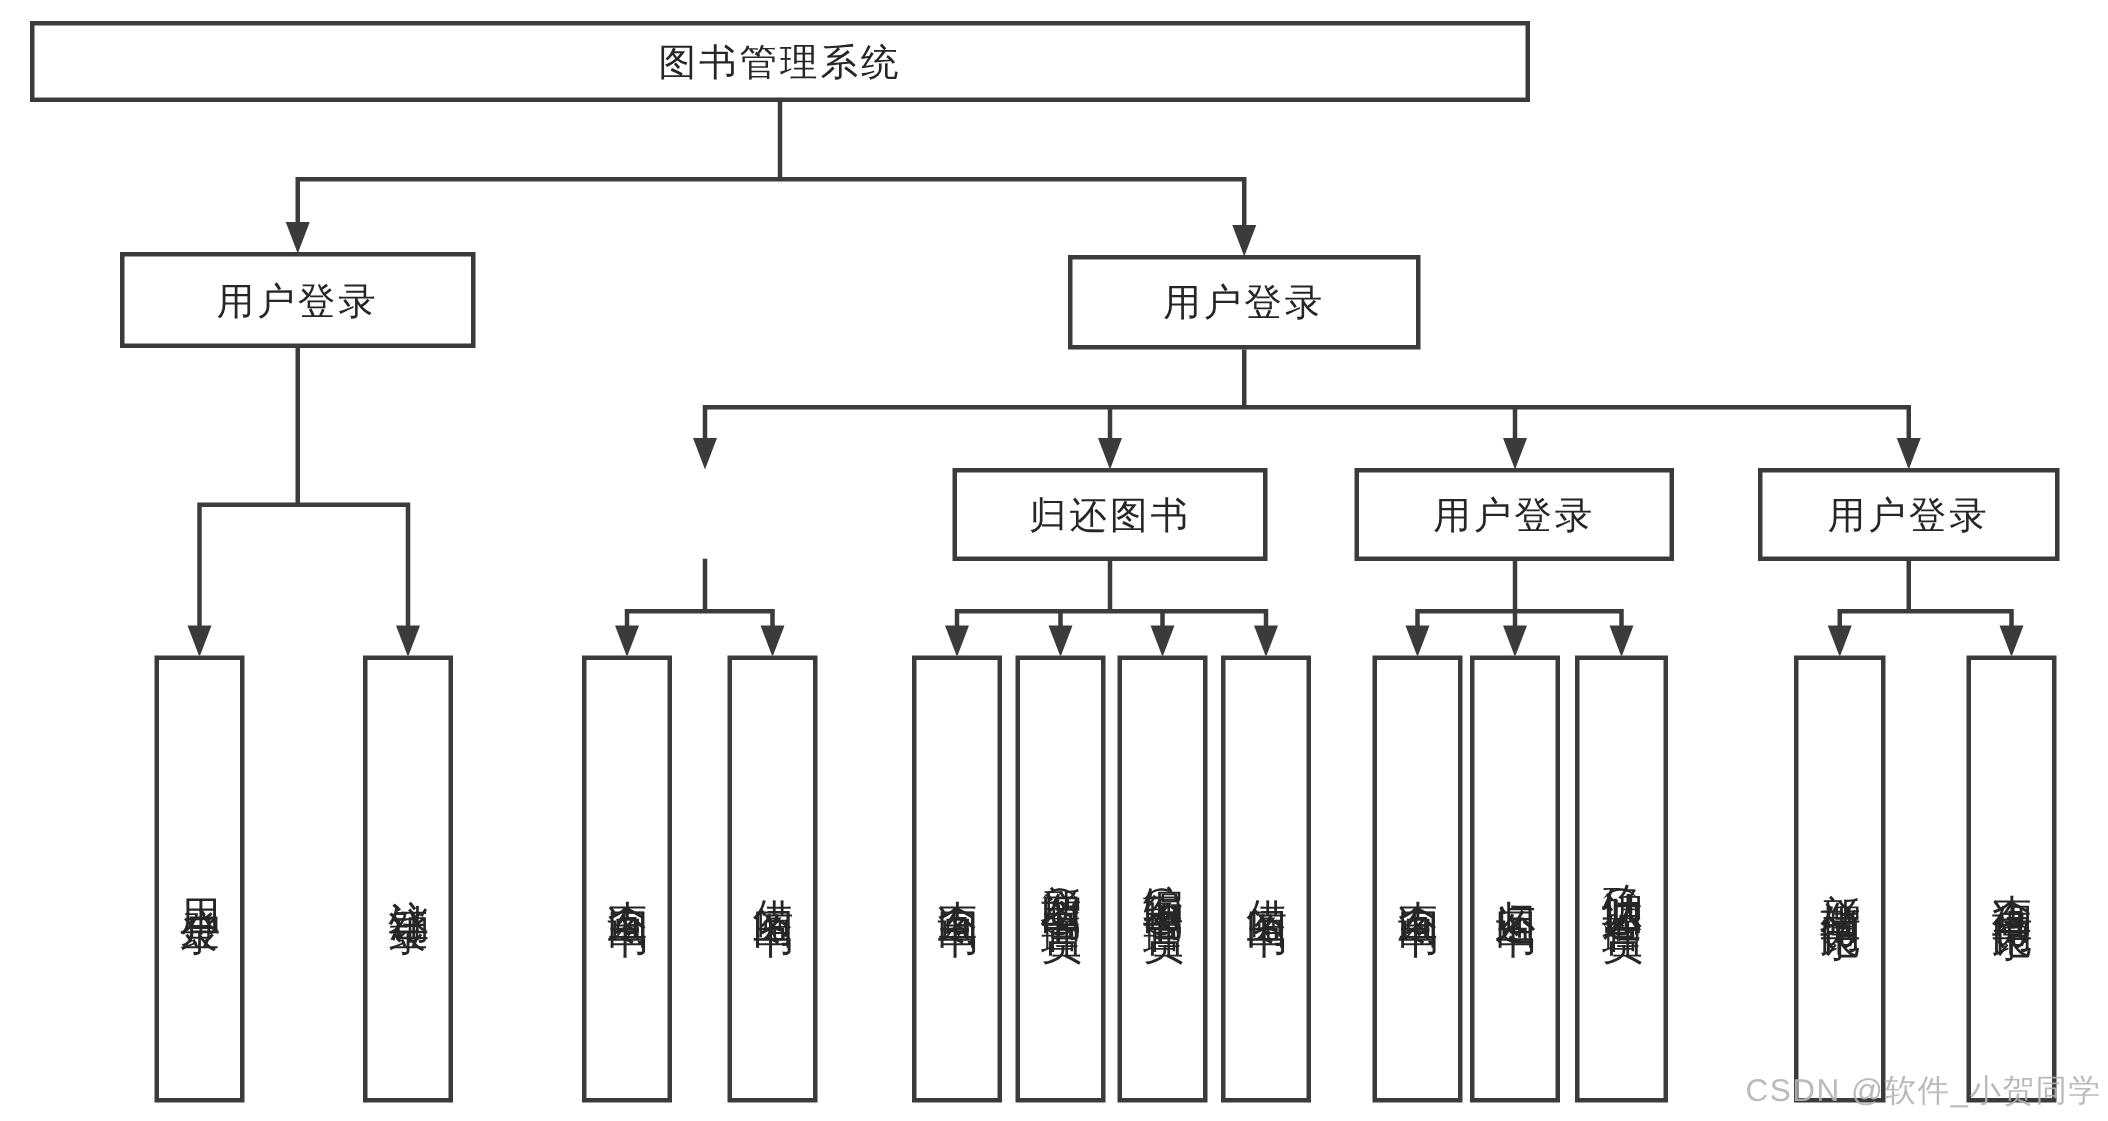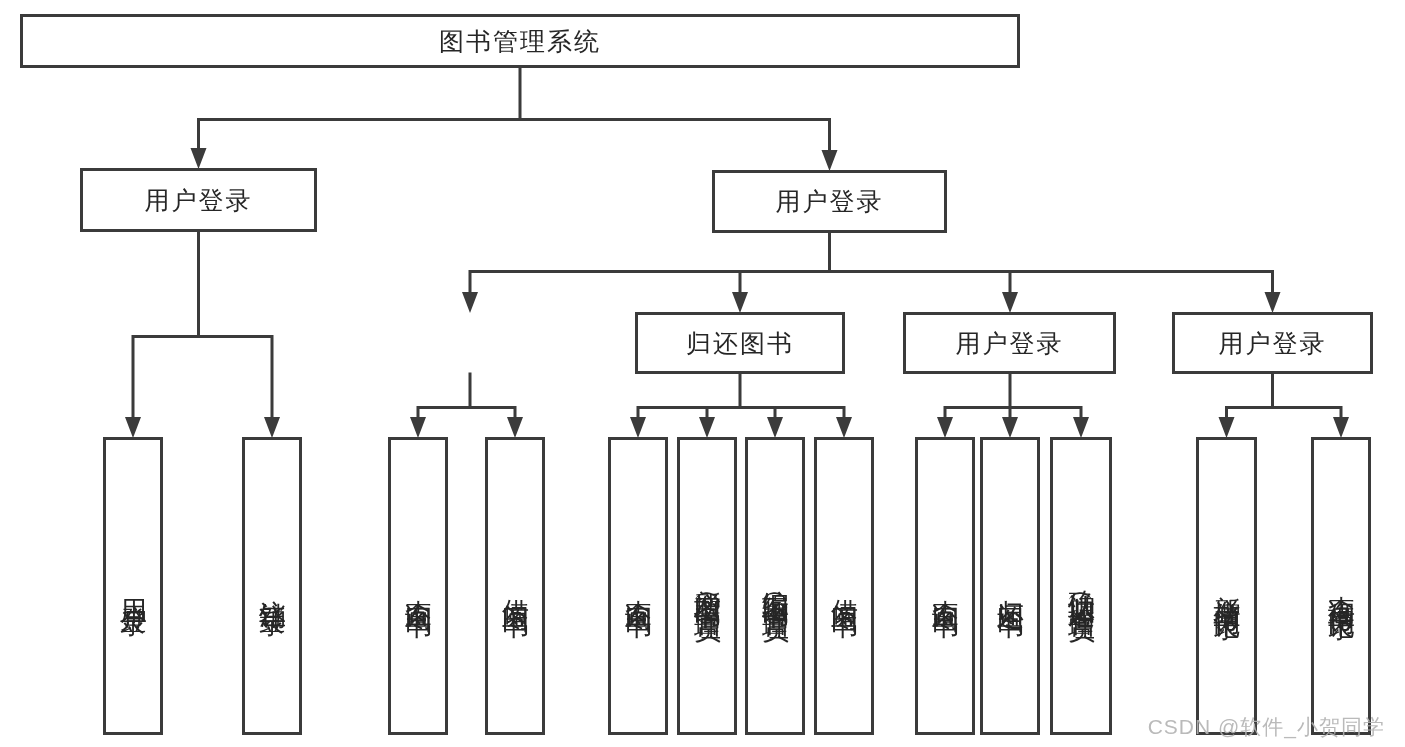--- a/index.html
+++ b/index.html
@@ -21,21 +21,21 @@
   .bv{
     position:absolute;box-sizing:border-box;z-index:1;
     border:3px solid #3b3b3b;background:#ffffff;
     display:flex;align-items:center;justify-content:center;
   }
   .vtxt{
     writing-mode:vertical-rl;text-orientation:mixed;
     font-size:27px;line-height:1;letter-spacing:4px;color:#262626;
   }
   .watermark{
-    position:absolute;z-index:5;right:20px;top:713px;
+    position:absolute;z-index:5;right:4px;top:713px;
     font-size:21px;color:#b3b3b3;letter-spacing:1px;opacity:.9;
     white-space:nowrap;
   }
 </style>
 </head>
 <body>
 
 <div id="canvas">
 
   <svg id="connectors" width="1405" height="747" viewBox="0 0 1405 747">

